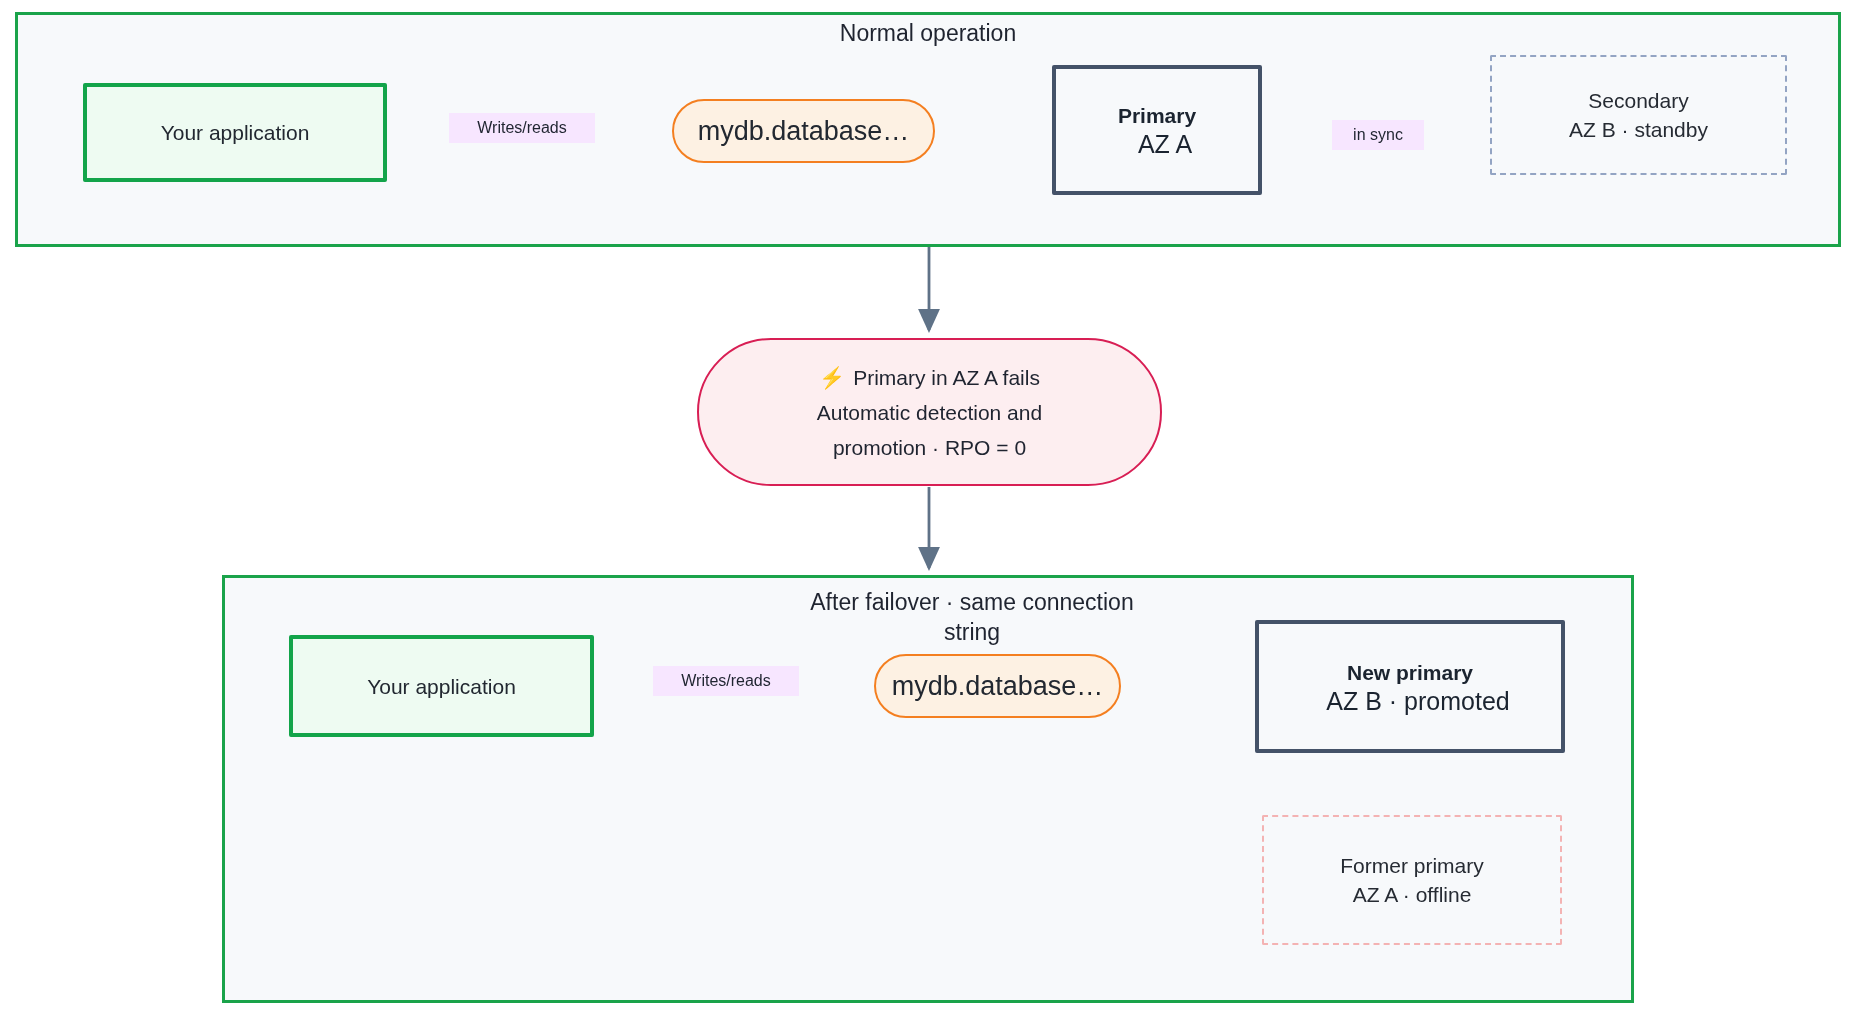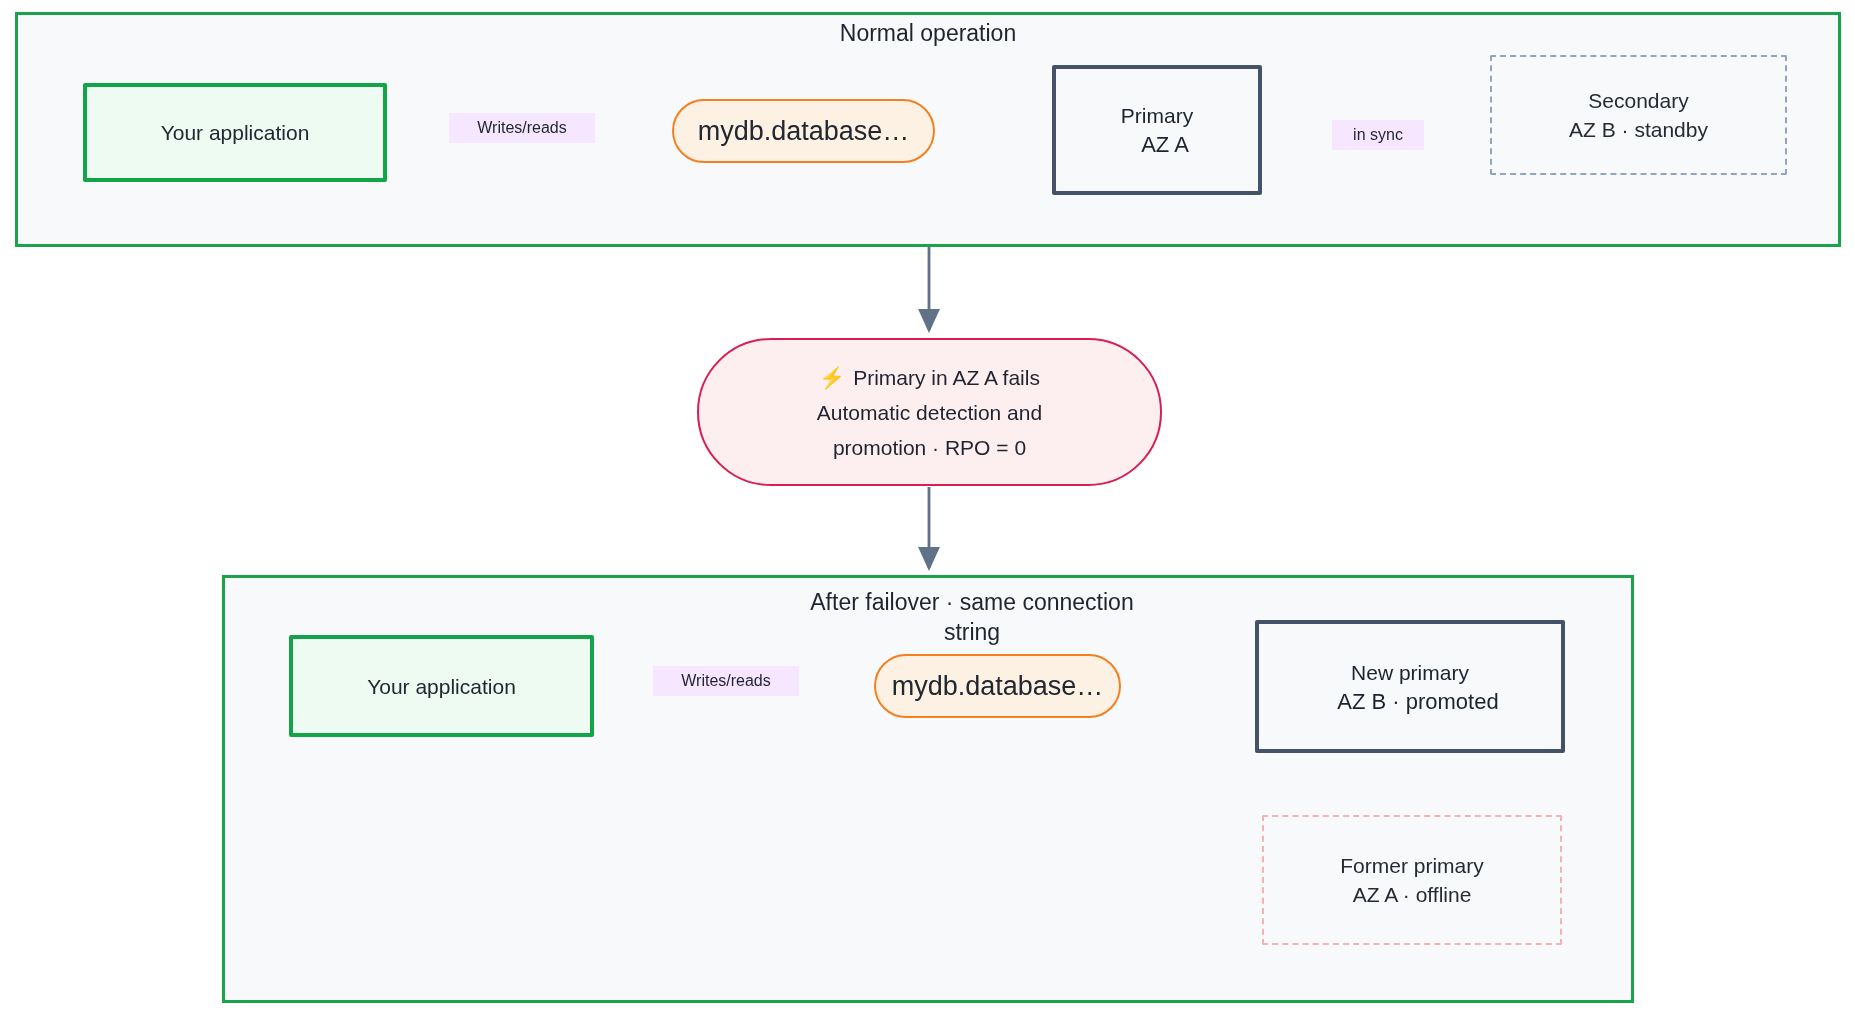--- a/index.html
+++ b/index.html
@@ -82,22 +82,22 @@
     border-radius: 999px;
   }
   .node-endpoint .line1 { font-size: 27px; color: #222831; }
 
   
   .node-primary {
     background: #f7f9fb;
     border: 4px solid #445268;
     border-radius: 2px;
   }
-  .node-primary .line1 { font-weight: normal; font-size: 21px; color: #1b2430; }
-  .node-primary .line2 { font-size: 22px; color: #1b2430; margin-left: 16px; }
+  .node-primary .line1 { font-weight: bold; font-size: 21px; color: #1b2430; }
+  .node-primary .line2 { font-size: 25px; color: #1b2430; margin-left: 16px; }
 
   
   .node-standby {
     background: transparent;
     border: 2.5px dashed #93a4c3;
     border-radius: 2px;
   }
   .node-standby .line1,
   .node-standby .line2 { font-size: 21px; color: #262b33; }
 

